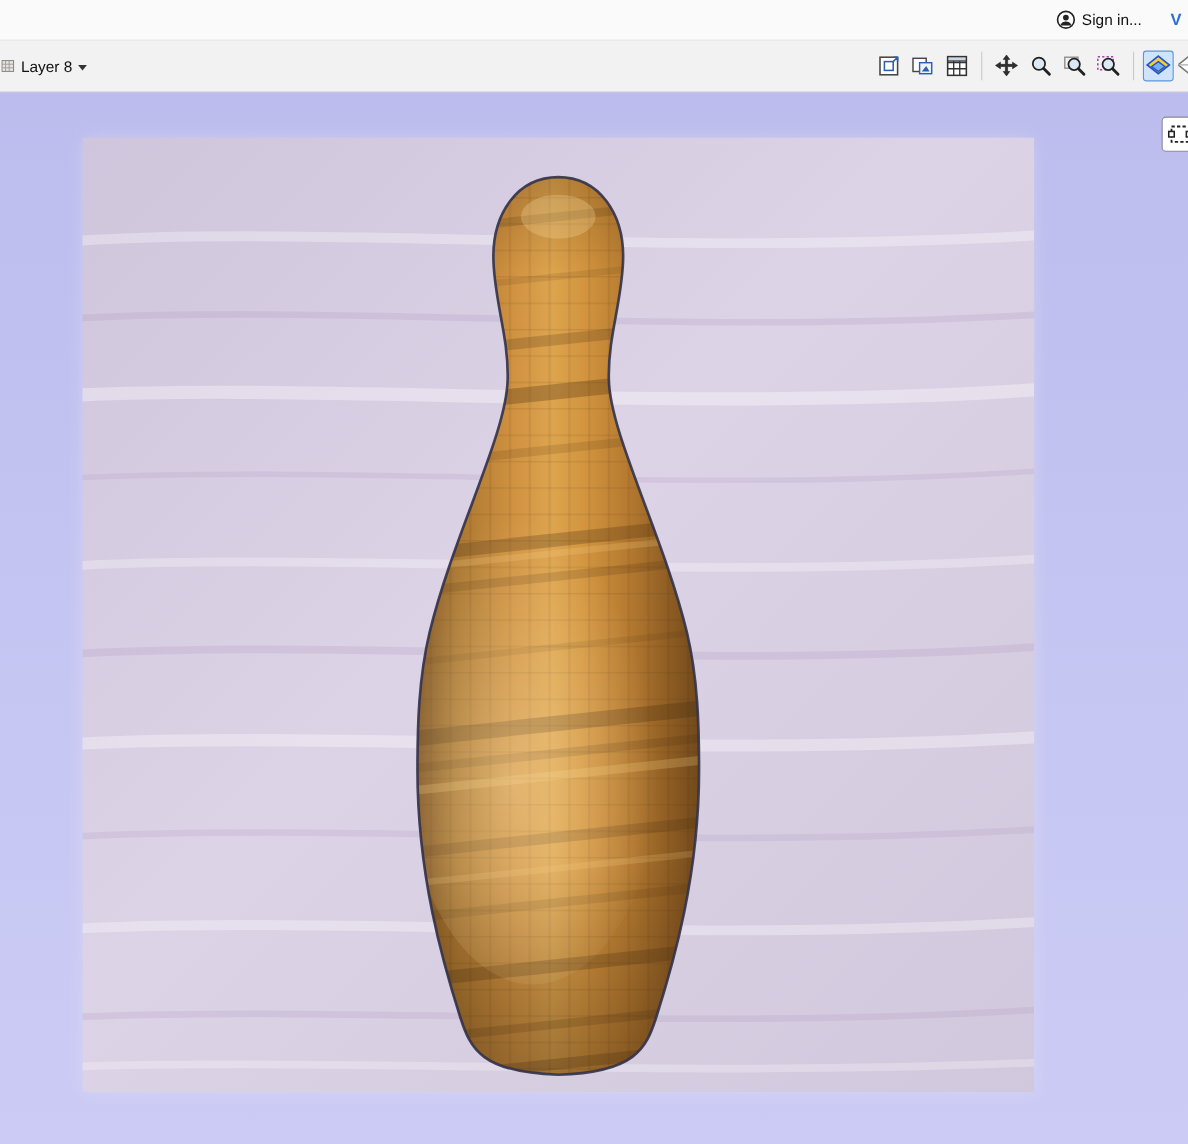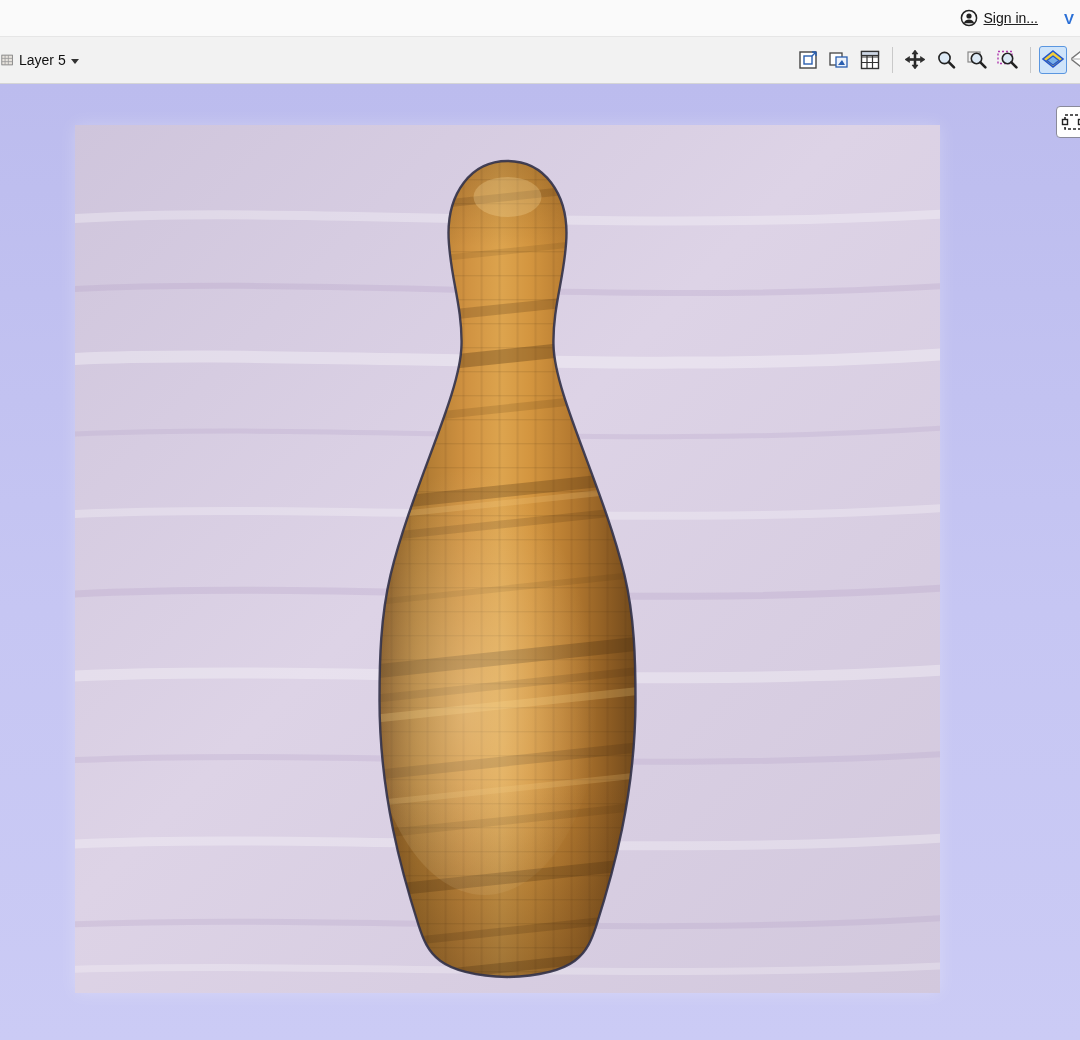--- a/index.html
+++ b/index.html
@@ -9,21 +9,21 @@
     font-size:13px;color:#222;background:#c3c3f1;
   }
   
   .titlebar{
     position:absolute;top:0;left:0;width:1080px;height:36px;
     background:#fafafa;border-bottom:1px solid #e6e6e6;
     display:flex;align-items:center;justify-content:flex-end;
   }
   .signin{
     display:flex;align-items:center;gap:6px;
-    padding:3px 8px;margin-right:18px;cursor:pointer;border-radius:3px;text-decoration:underline;
+    padding:3px 8px;margin-right:18px;cursor:pointer;border-radius:3px;
   }
   .signin .label{font-size:14px;color:#111;}
   .partial-v{
     color:#2a6fd6;font-size:15px;font-weight:bold;margin-right:2px;
     width:14px;overflow:hidden;white-space:nowrap;
   }
   
   .toolbar{
     position:absolute;top:37px;left:0;width:1080px;height:46px;
     background:#f2f2f2;border-bottom:1px solid #d5d5d5;
@@ -81,21 +81,21 @@
 </div>
 
 <div class="toolbar">
   <div class="layer-select">
     <span style="display:flex;width:13px;overflow:hidden;">
       <svg width="16" height="16" viewBox="0 0 16 16">
         <rect x="1" y="2" width="13" height="12" fill="#e8e4de" stroke="#777" stroke-width="1"></rect>
         <path d="M1 6 h13 M1 10 h13 M5 2 v12 M9 2 v12" stroke="#999" stroke-width="1" fill="none"></path>
       </svg>
     </span>
-    <span class="layer-label">Layer 5</span>
+    <span class="layer-label">Layer 8</span>
     <span class="caret"></span>
   </div>
 
   <div class="tool-group">
 
     <button class="tool-btn">
       <span style="display:flex;">
         <svg width="22" height="22" viewBox="0 0 22 22">
           <rect x="3" y="3" width="16" height="16" fill="#fff" stroke="#444" stroke-width="1.4"></rect>
           <rect x="7" y="7" width="8" height="8" fill="none" stroke="#2a5fb0" stroke-width="1.4"></rect>

